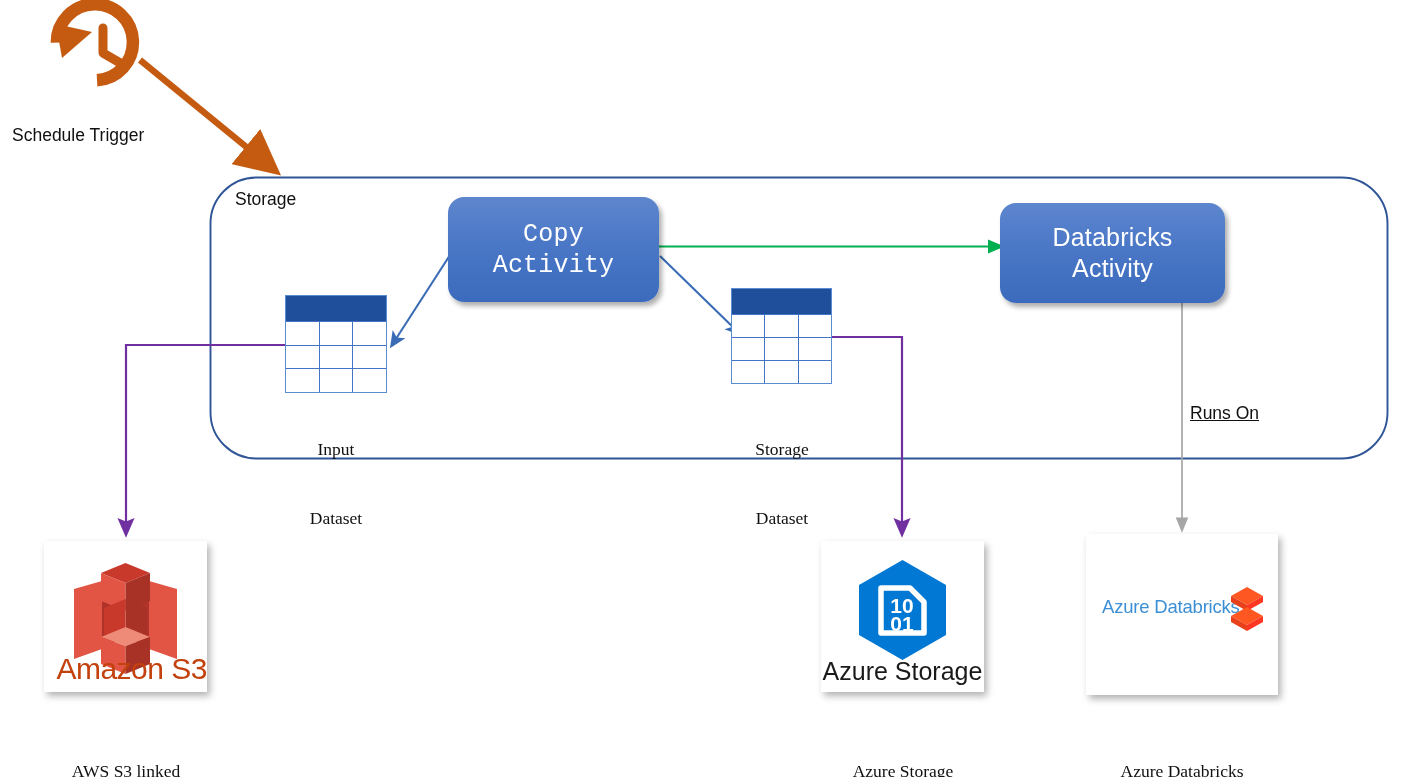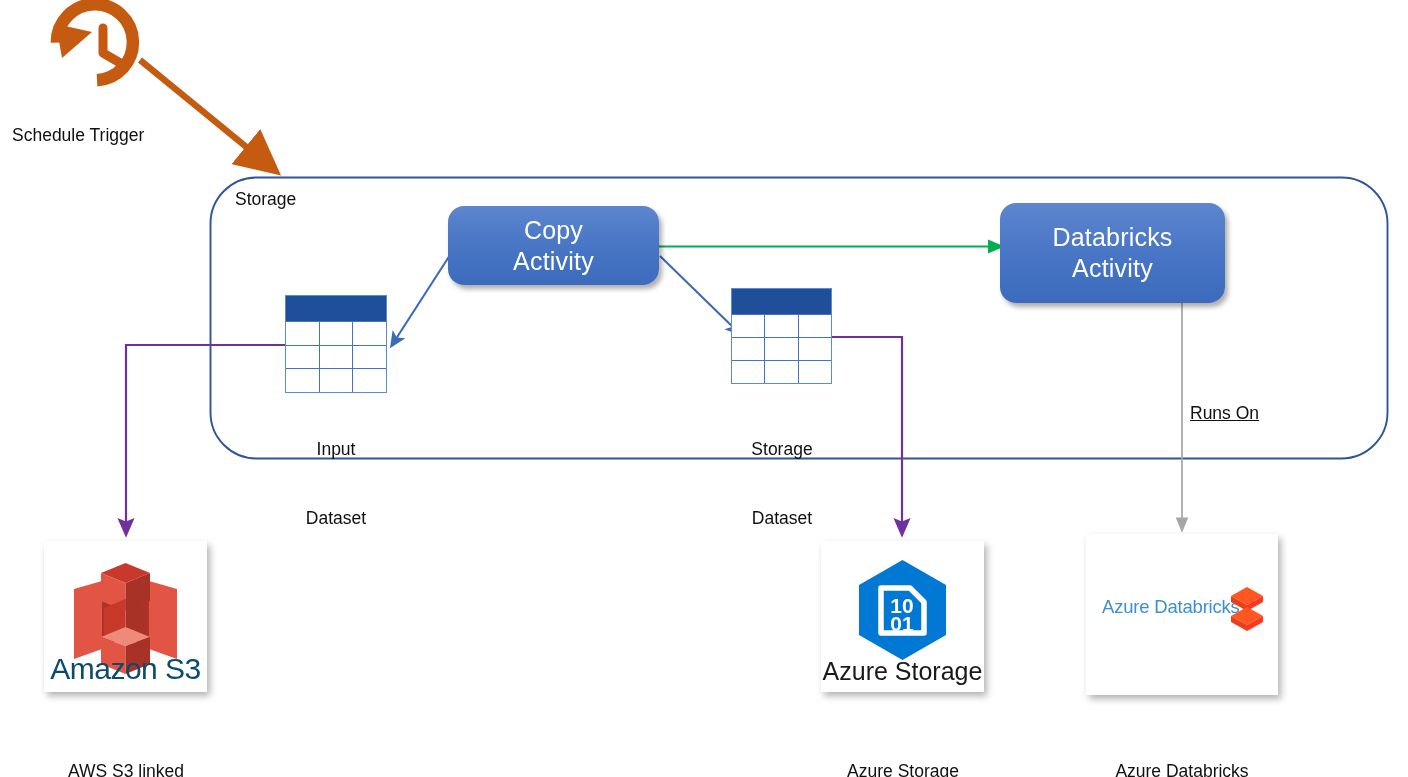--- a/index.html
+++ b/index.html
@@ -6,21 +6,21 @@
   body{
     width:1408px;height:777px;
     background:#ffffff;
     font-family:"Liberation Sans", sans-serif;
     overflow:hidden;
   }
   #stage{position:relative;width:1408px;height:777px;}
   #wires{position:absolute;left:0;top:0;width:1408px;height:777px;}
 
   .lbl{position:absolute;color:#101010;font-size:17.5px;line-height:23px;white-space:pre;}
-  .lbl.center{text-align:center;}
+  .lbl.center{text-align:center;font-family:Liberation Serif, serif;}
 
   
   .activity{
     position:absolute;
     border-radius:16px;
     background:linear-gradient(180deg,#5E86CE 0%,#4A77C6 45%,#3C6BBD 100%);
     box-shadow:3px 4px 5px rgba(0,0,0,.32);
     color:#ffffff;
     display:flex;align-items:center;justify-content:center;
     text-align:center;
@@ -48,21 +48,21 @@
   
   .card{
     position:absolute;background:#ffffff;
     box-shadow:3px 4px 7px rgba(0,0,0,.30);
   }
 
   
   .s3wrap{position:absolute;left:0;top:0;width:100%;height:100%;}
   .s3name{
     position:absolute;left:0;right:0;bottom:6px;
-    text-align:center;font-size:30px;color:#0c4a6e;
+    text-align:right;font-size:30px;color:#c2410c;
     font-family:"Liberation Sans", sans-serif;letter-spacing:-.5px;
   }
 
   
   .azname{
     position:absolute;left:0;right:0;bottom:6px;
     text-align:center;font-size:25px;color:#1a1a1a;
   }
 
   
@@ -118,21 +118,21 @@
       <path d="M56,24 L92,32 L62,58 Z" fill="#C55A11"></path>
 
       <path d="M103,28 L103,53 L122,64" fill="none" stroke="#C55A11" stroke-width="9" stroke-linecap="round" stroke-linejoin="round"></path>
     </g>
   </svg>
 
   <div class="lbl" style="left:12px;top:113px;margin-top:11px;">Schedule Trigger</div>
 
   <div class="lbl" style="left:235px;top:188px;">Storage</div>
 
-  <div class="activity" style="left:448px;top:206px;width:211px;height:79px;">
+  <div class="activity" style="left:448px;top:197px;width:211px;height:105px;font-family:Liberation Mono, monospace;">
     <div>
       <div>Copy</div>
       <div>Activity</div>
     </div>
   </div>
 
   <div class="activity" style="left:1000px;top:203px;width:225px;height:100px;">
     <div>
       <div>Databricks</div>
       <div>Activity</div>

